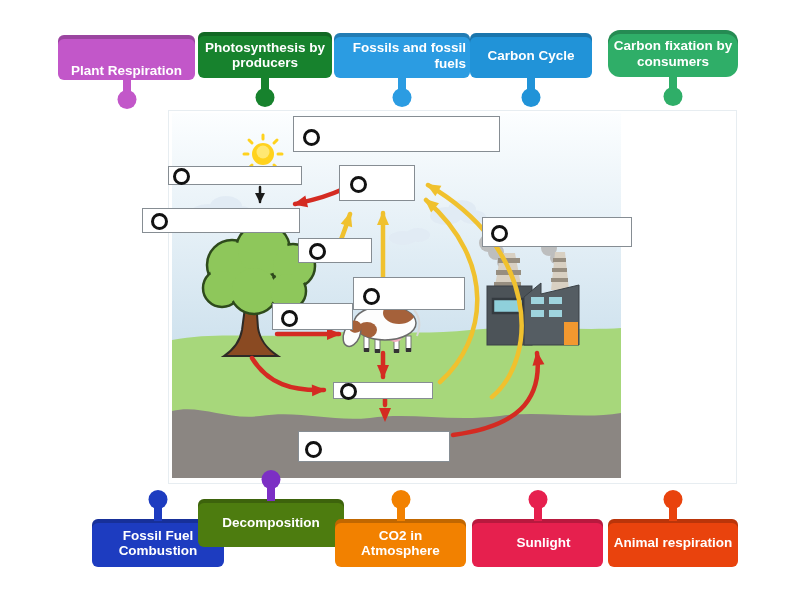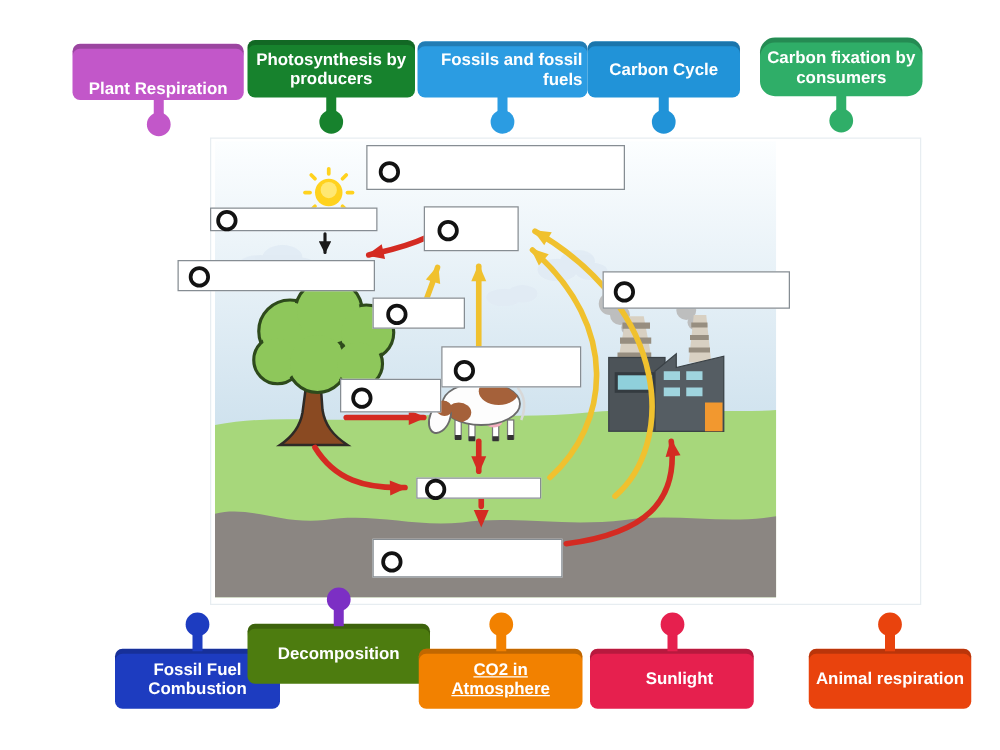--- a/index.html
+++ b/index.html
@@ -246,29 +246,29 @@
   <div class="tag bot" style="left: 61px; top: 519px; width: 132px; height: 48px; background: rgb(29, 60, 192); margin-left: 31px; --pin: #1d3cc0;">
     <span class="stem"></span>
       <span class="dot"></span>
     <span class="tag-label">Fossil Fuel Combustion</span>
   </div>
   <div class="tag bot" style="left: 198px; top: 499px; width: 146px; height: 48px; background: #4d7c0f; --pin: #7c2fc4;">
     <span class="stem"></span>
       <span class="dot"></span>
     <span class="tag-label">Decomposition</span>
   </div>
-  <div class="tag bot" style="left: 335px; top: 519px; width: 131px; height: 48px; background: rgb(242, 129, 0); text-decoration: underline; --pin: #f28100;">
+  <div class="tag bot" style="left: 335px; top: 519px; width: 131px; height: 48px; background: rgb(242, 129, 0); --pin: #f28100;">
     <span class="stem"></span>
       <span class="dot"></span>
     <span class="tag-label">CO2 in Atmosphere</span>
   </div>
   <div class="tag bot" style="left: 472px; top: 519px; width: 131px; height: 48px; background: rgb(230, 32, 78); padding-left: 16px; --pin: #e6204e;">
     <span class="stem"></span>
       <span class="dot"></span>
     <span class="tag-label">Sunlight</span>
   </div>
-  <div class="tag bot" style="left: 608px; top: 519px; width: 130px; height: 48px; background: rgb(233, 67, 13); margin-left: 39px; --pin: #e9430d;">
+  <div class="tag bot" style="left: 608px; top: 519px; width: 130px; height: 48px; background: rgb(233, 67, 13); --pin: #e9430d;">
     <span class="stem"></span>
       <span class="dot"></span>
     <span class="tag-label">Animal respiration</span>
   </div>
 
 </div>
 
 </body></html>

